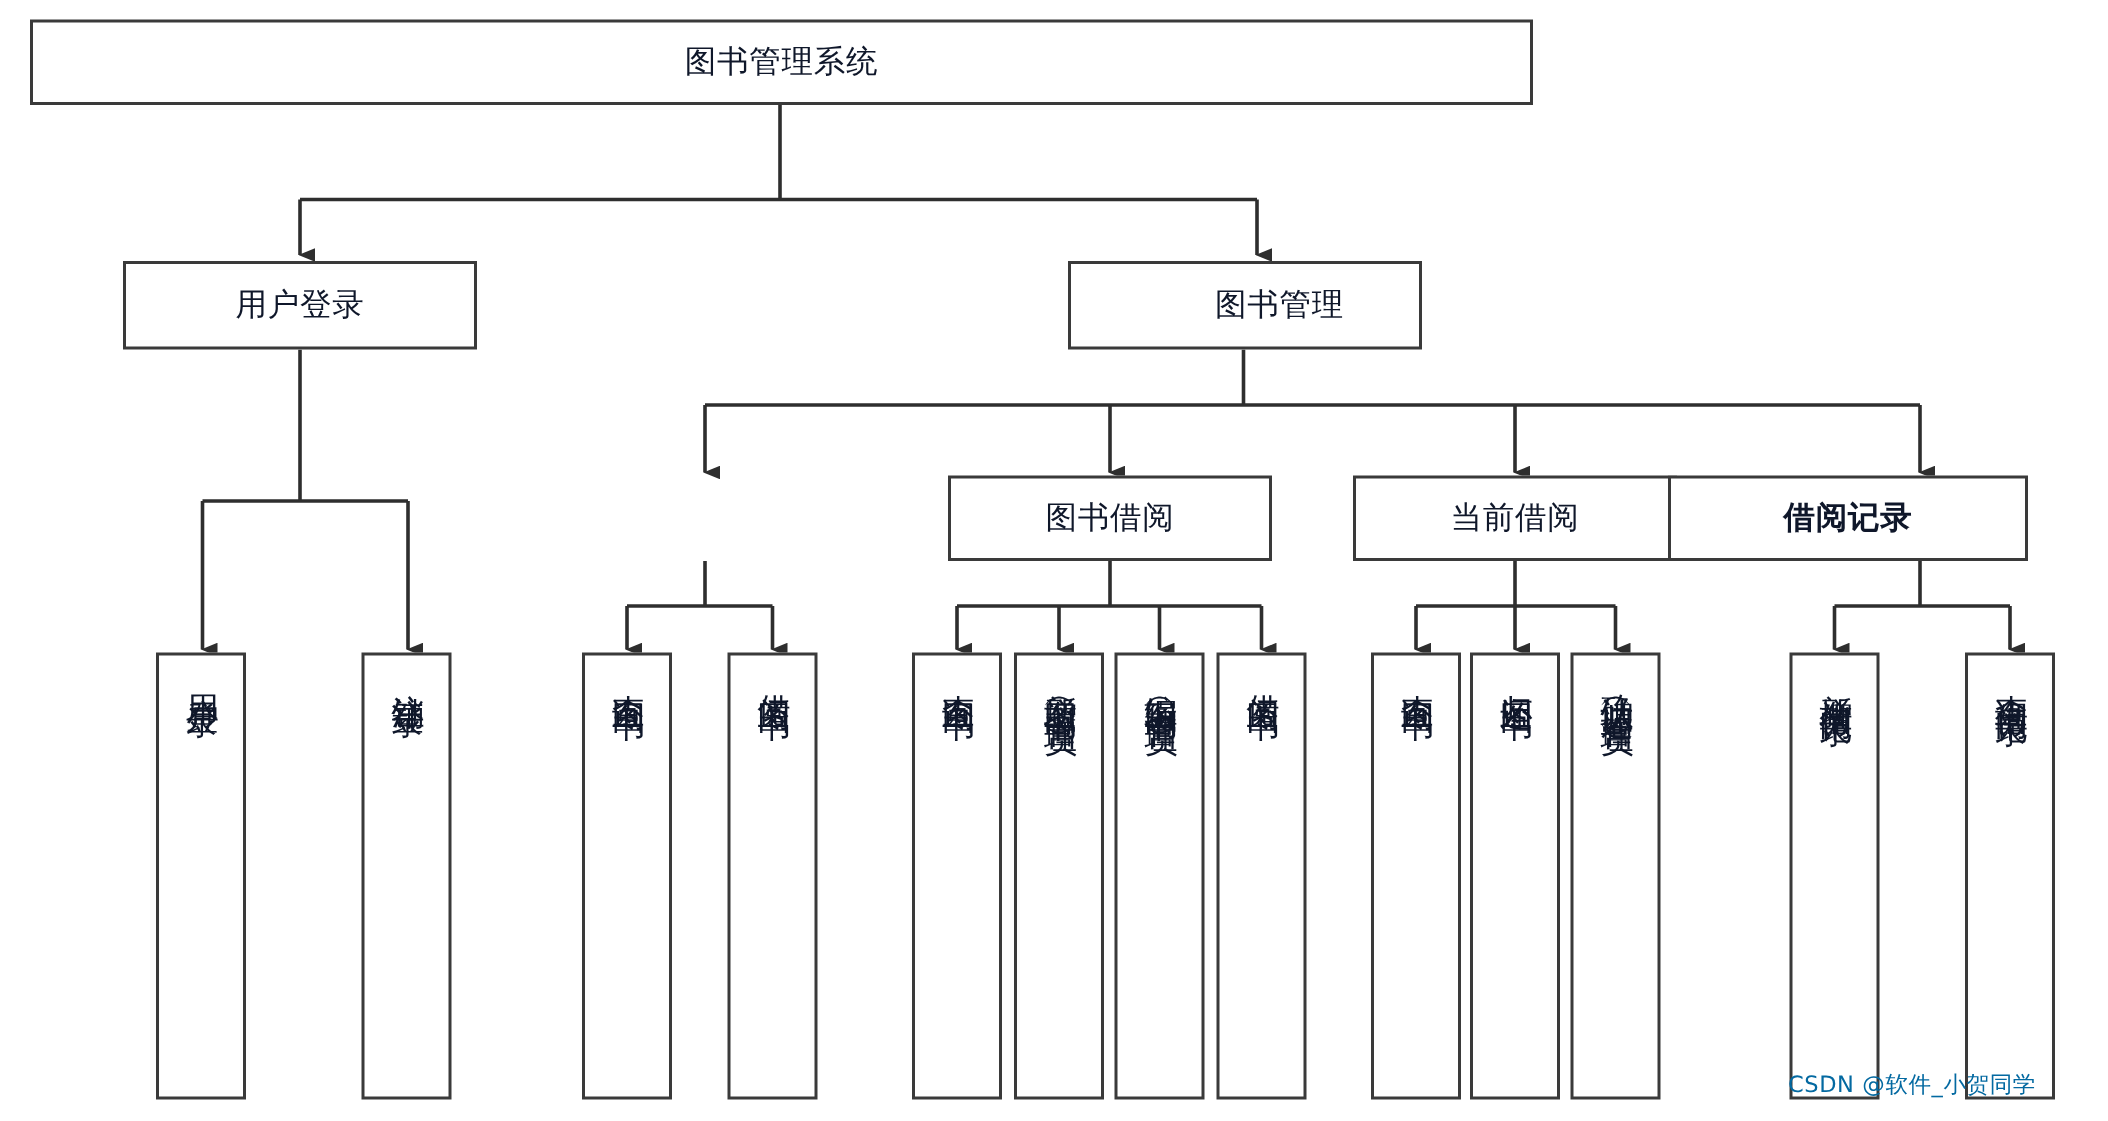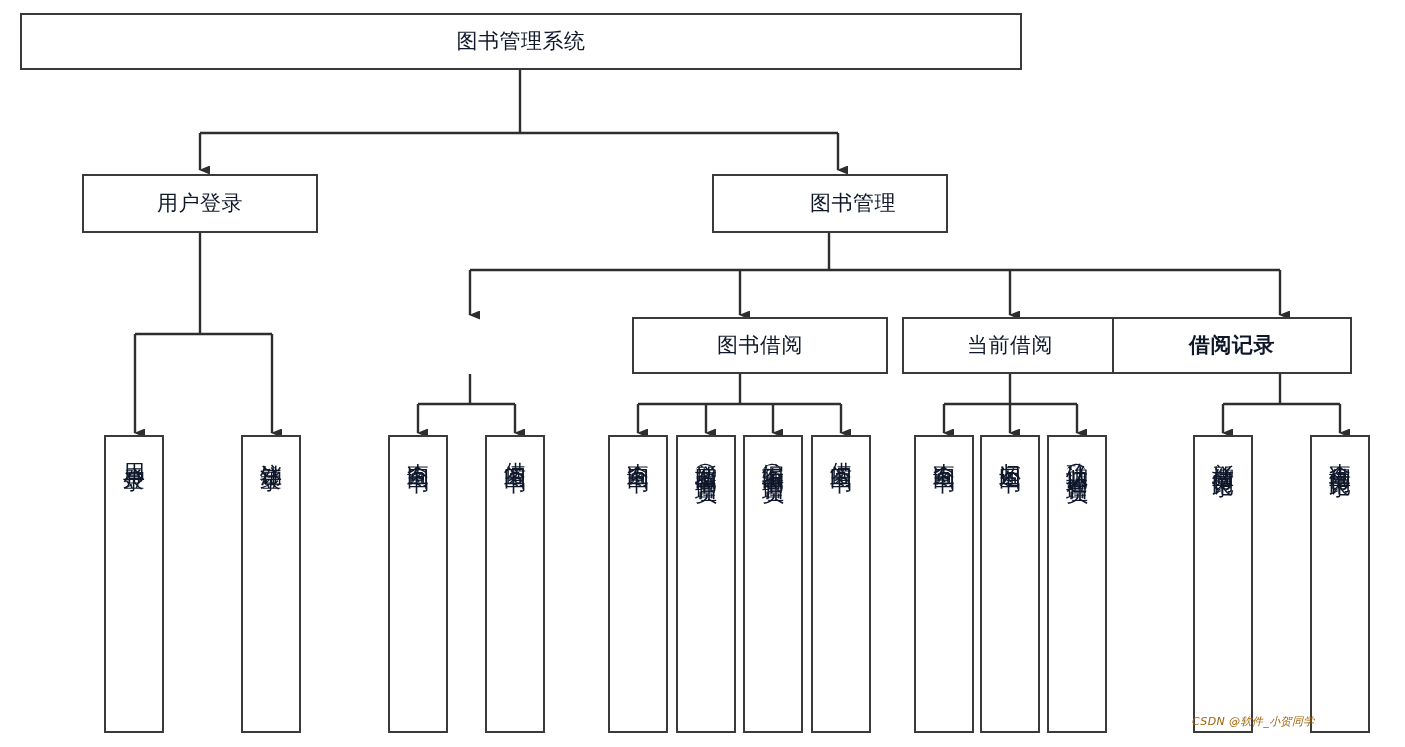--- a/index.html
+++ b/index.html
@@ -49,25 +49,24 @@
   .node.vert .vtext {
     writing-mode: vertical-rl;
     text-orientation: upright;
     font-size: 22px;
     letter-spacing: 3px;
     line-height: 1;
     white-space: nowrap;
   }
   .watermark {
     position: absolute;
-    color: #a16207;
-    font-size: 11px;
+    color: #0369a1;
+    font-size: 15px;
     white-space: nowrap;
     letter-spacing: 0.4px;
-    font-style: italic;
   }
 </style>
 </head>
 <body>
 
 <div id="canvas">
 
   <svg class="wires" viewBox="0 0 1405 747">
     <defs>
       <marker id="arrow" markerWidth="9" markerHeight="11" refX="4.5" refY="10" orient="auto" markerUnits="userSpaceOnUse">
@@ -122,21 +121,21 @@
     <span>图书管理系统</span>
   </div>
 
   <div class="node horiz" style="left:82px; top:174px; width:236px; height:59px;">
     <span>用户登录</span>
   </div>
   <div class="node horiz" style="left:712px; top:174px; width:236px; height:59px;padding-left:46px;">
     <span>图书管理</span>
   </div>
 
-  <div class="node horiz" style="left:632px; top:317px; width:256px; height:57px;">
+  <div class="node horiz" style="left:632px; top:317px; width:216px; height:57px;">
     <span>图书借阅</span>
   </div>
   <div class="node horiz" style="left:902px; top:317px; width:216px; height:57px;text-align:center;">
     <span>当前借阅</span>
   </div>
   <div class="node horiz" style="left:1112px; top:317px; width:240px; height:57px;font-weight:bold;">
     <span>借阅记录</span>
   </div>
 
   <div class="node vert" style="left:104px; top:435px; width:60px; height:298px;">

